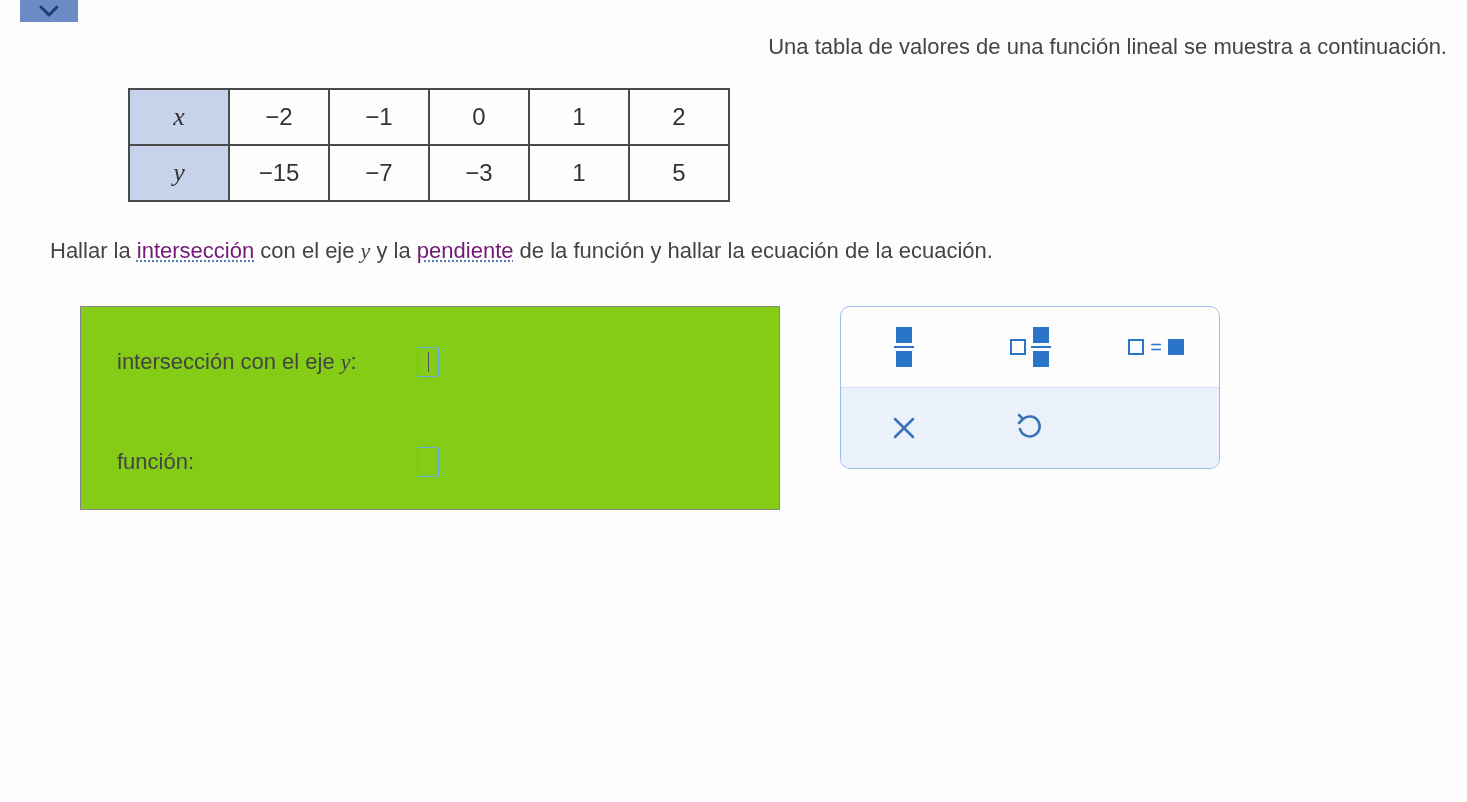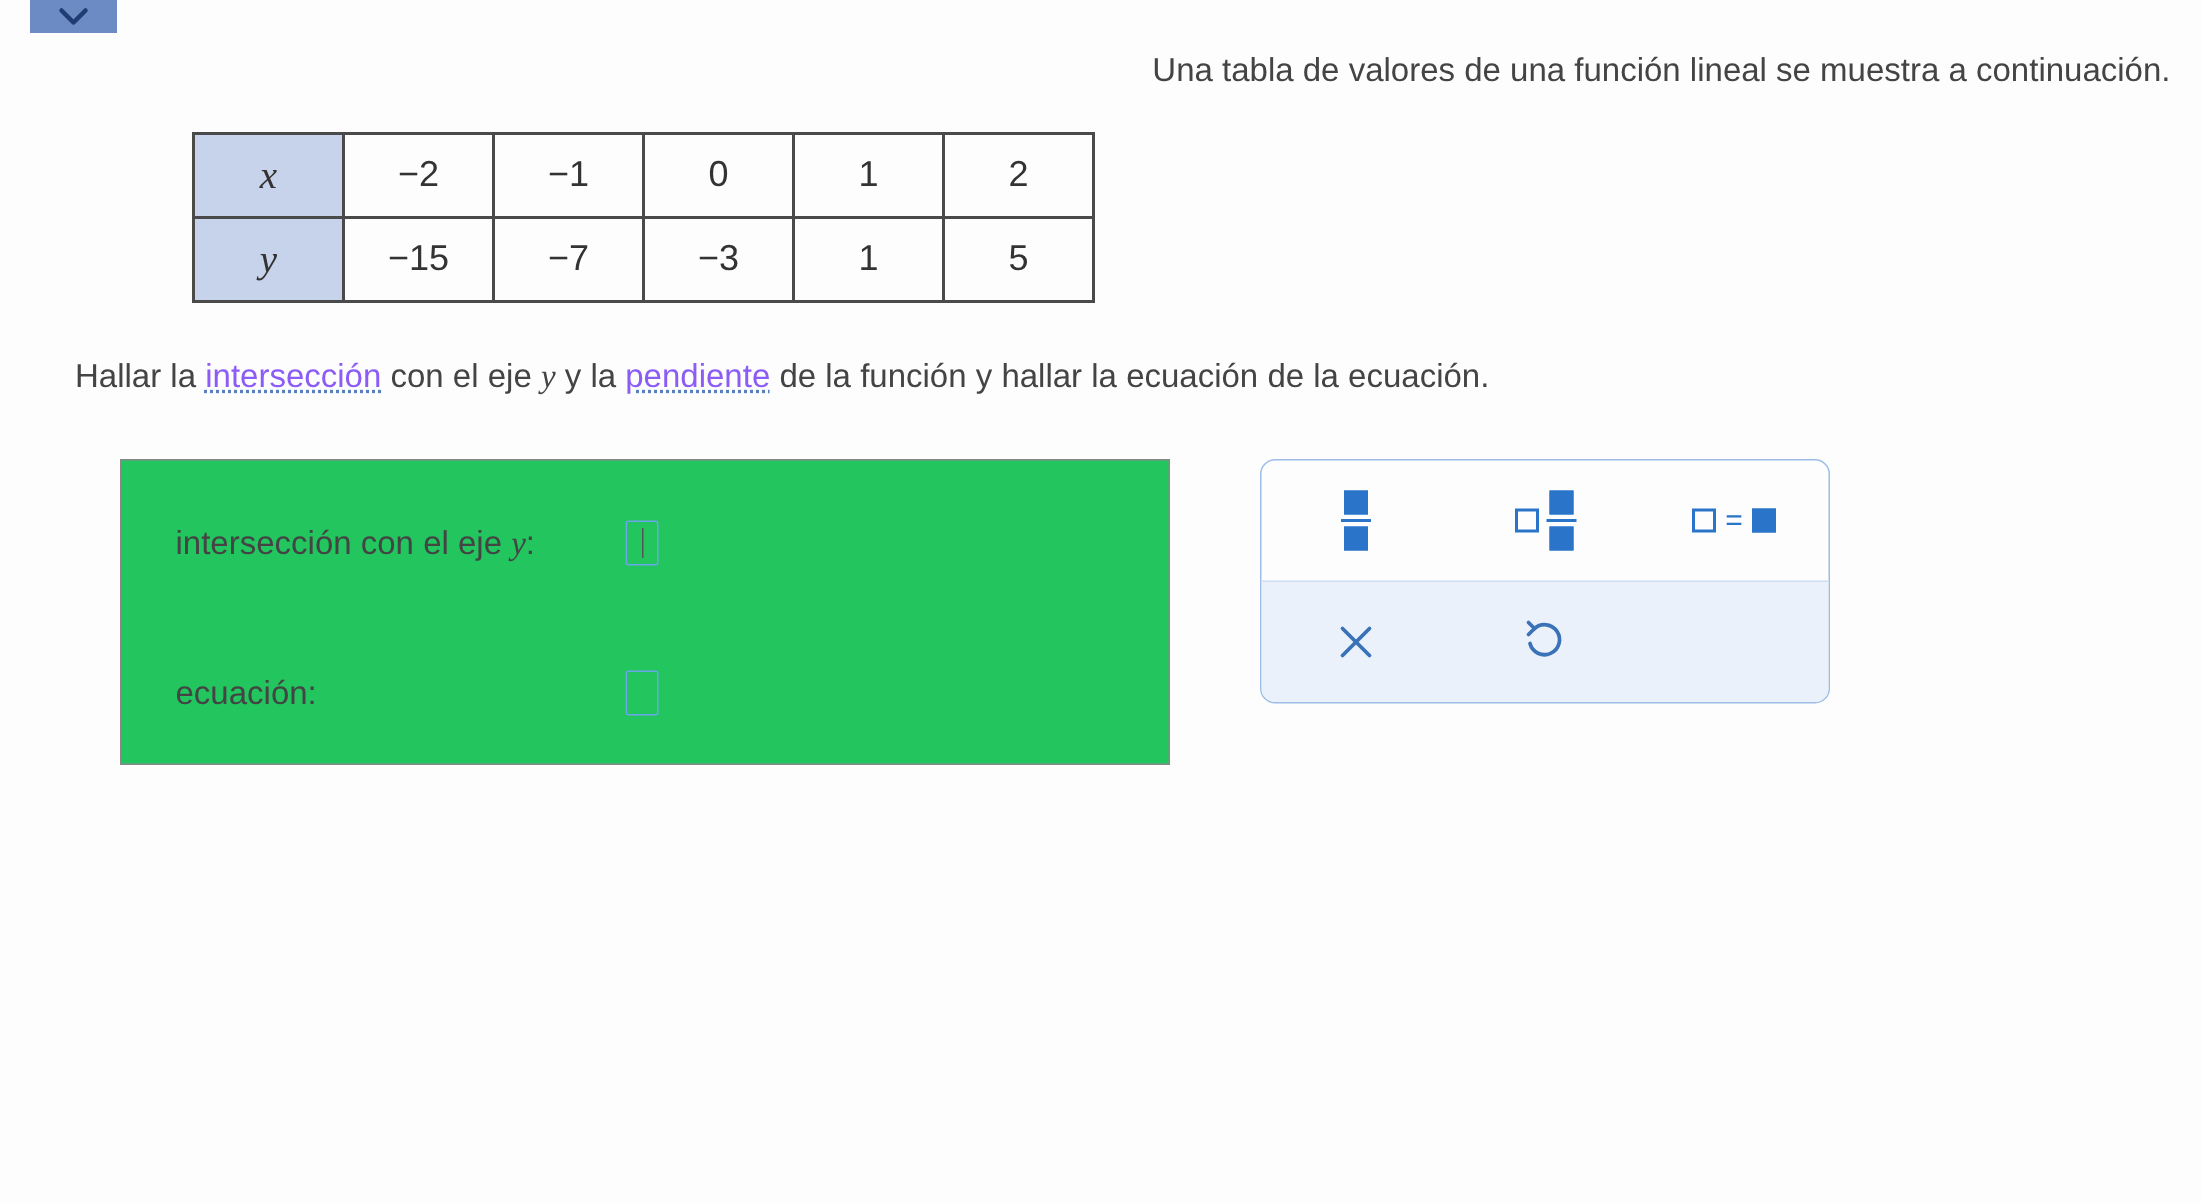--- a/index.html
+++ b/index.html
@@ -46,41 +46,41 @@
     font-family: "Times New Roman", serif;
     font-size: 26px;
   }
   .instruction {
     margin: 0 0 42px 30px;
     color: #444;
   }
   .instruction .ul {
     text-decoration: underline dotted;
     text-decoration-color: #5a7fbf;
-    color: #8b5cf6;
+    color: #701a75;
     cursor: help;
   }
   .instruction .ital {
     font-style: italic;
     font-family: "Times New Roman", serif;
   }
   .work-row {
     display: flex;
     gap: 60px;
     align-items: flex-start;
     margin-left: 60px;
   }
   .answer-box {
     border: 1px solid #888;
     width: 700px;
     padding: 40px 36px 32px 36px;
     display: flex;
     flex-direction: column;
     gap: 70px;
-    background: #22c55e;
+    background: #84cc16;
   }
   .answer-line {
     display: flex;
     align-items: center;
     gap: 20px;
   }
   .answer-line .label {
     width: 280px;
     color: #444;
   }
@@ -206,21 +206,21 @@
 
       <div class="answer-line">
         <span class="label">
           <span>intersección con el eje </span><span class="ital">y</span><span>:</span>
         </span>
         <span class="input-slot cursor"></span>
       </div>
 
 
       <div class="answer-line">
-        <span class="label">ecuación:</span>
+        <span class="label">función:</span>
         <span class="input-slot"></span>
       </div>
 
     </div>
 
     <div class="palette">
       <div class="palette-row">
         <div class="palette-cell">
           <span class="frac">
             <span class="pal-sq fill"></span>

